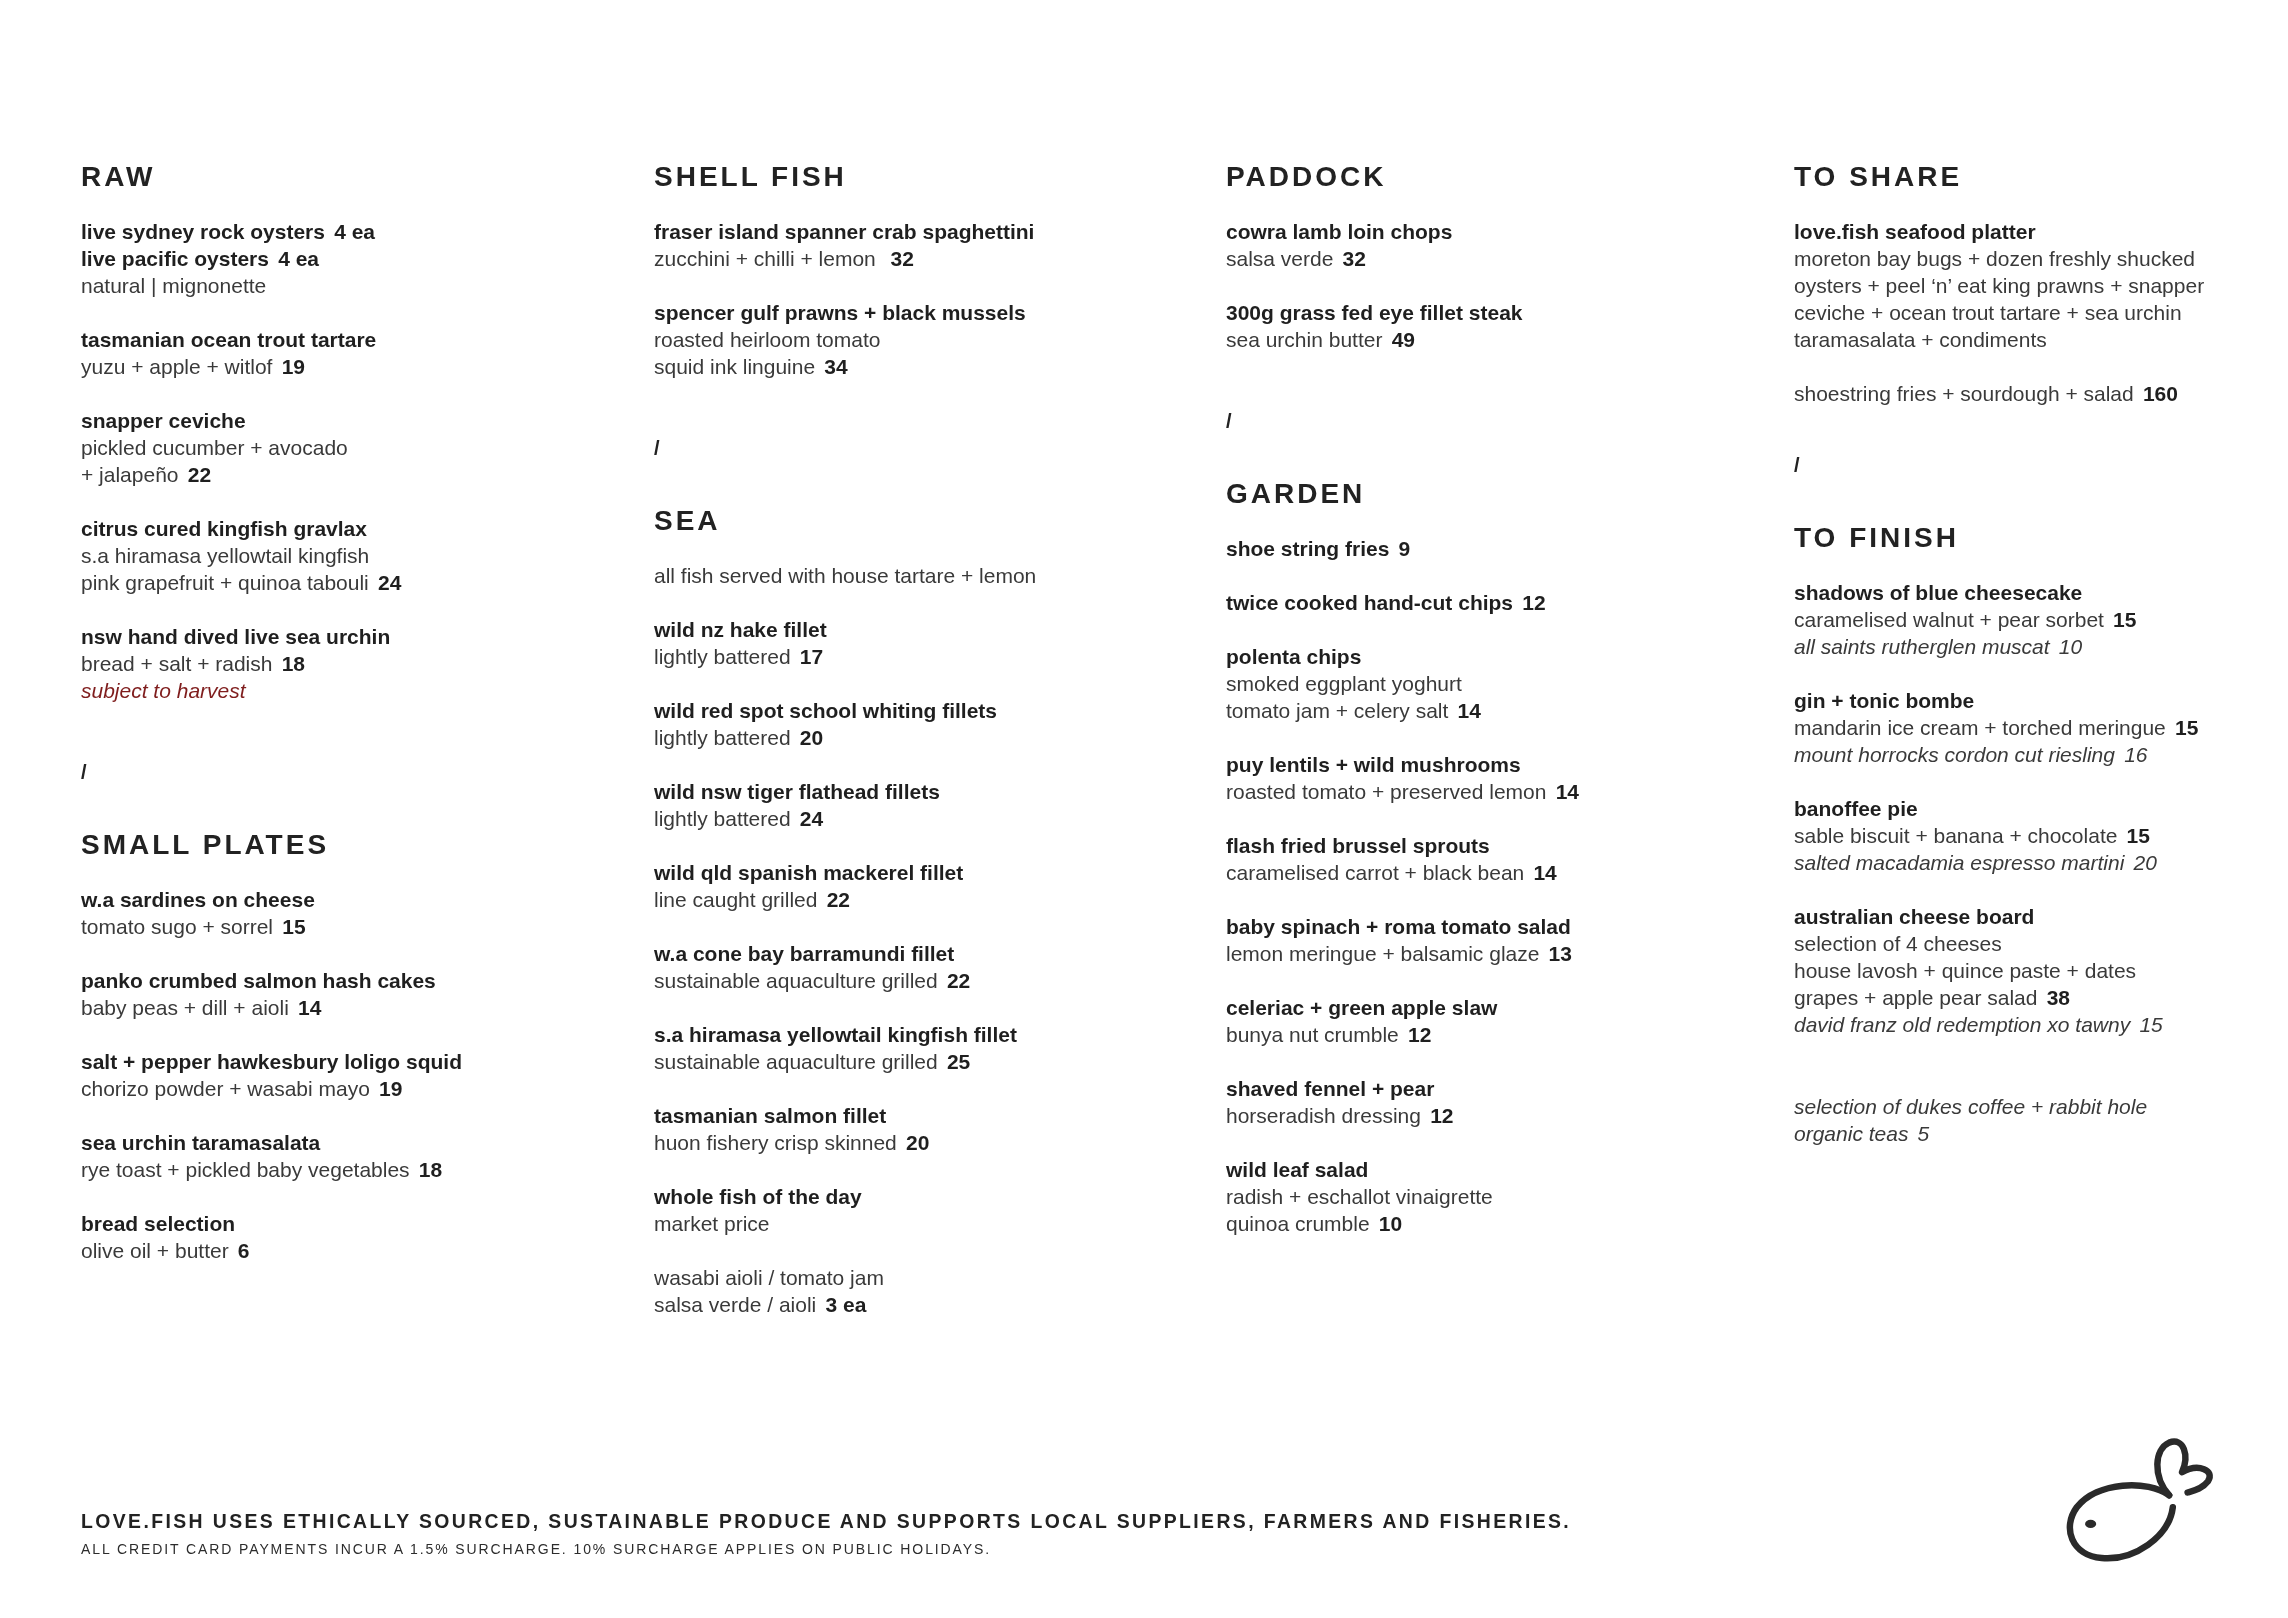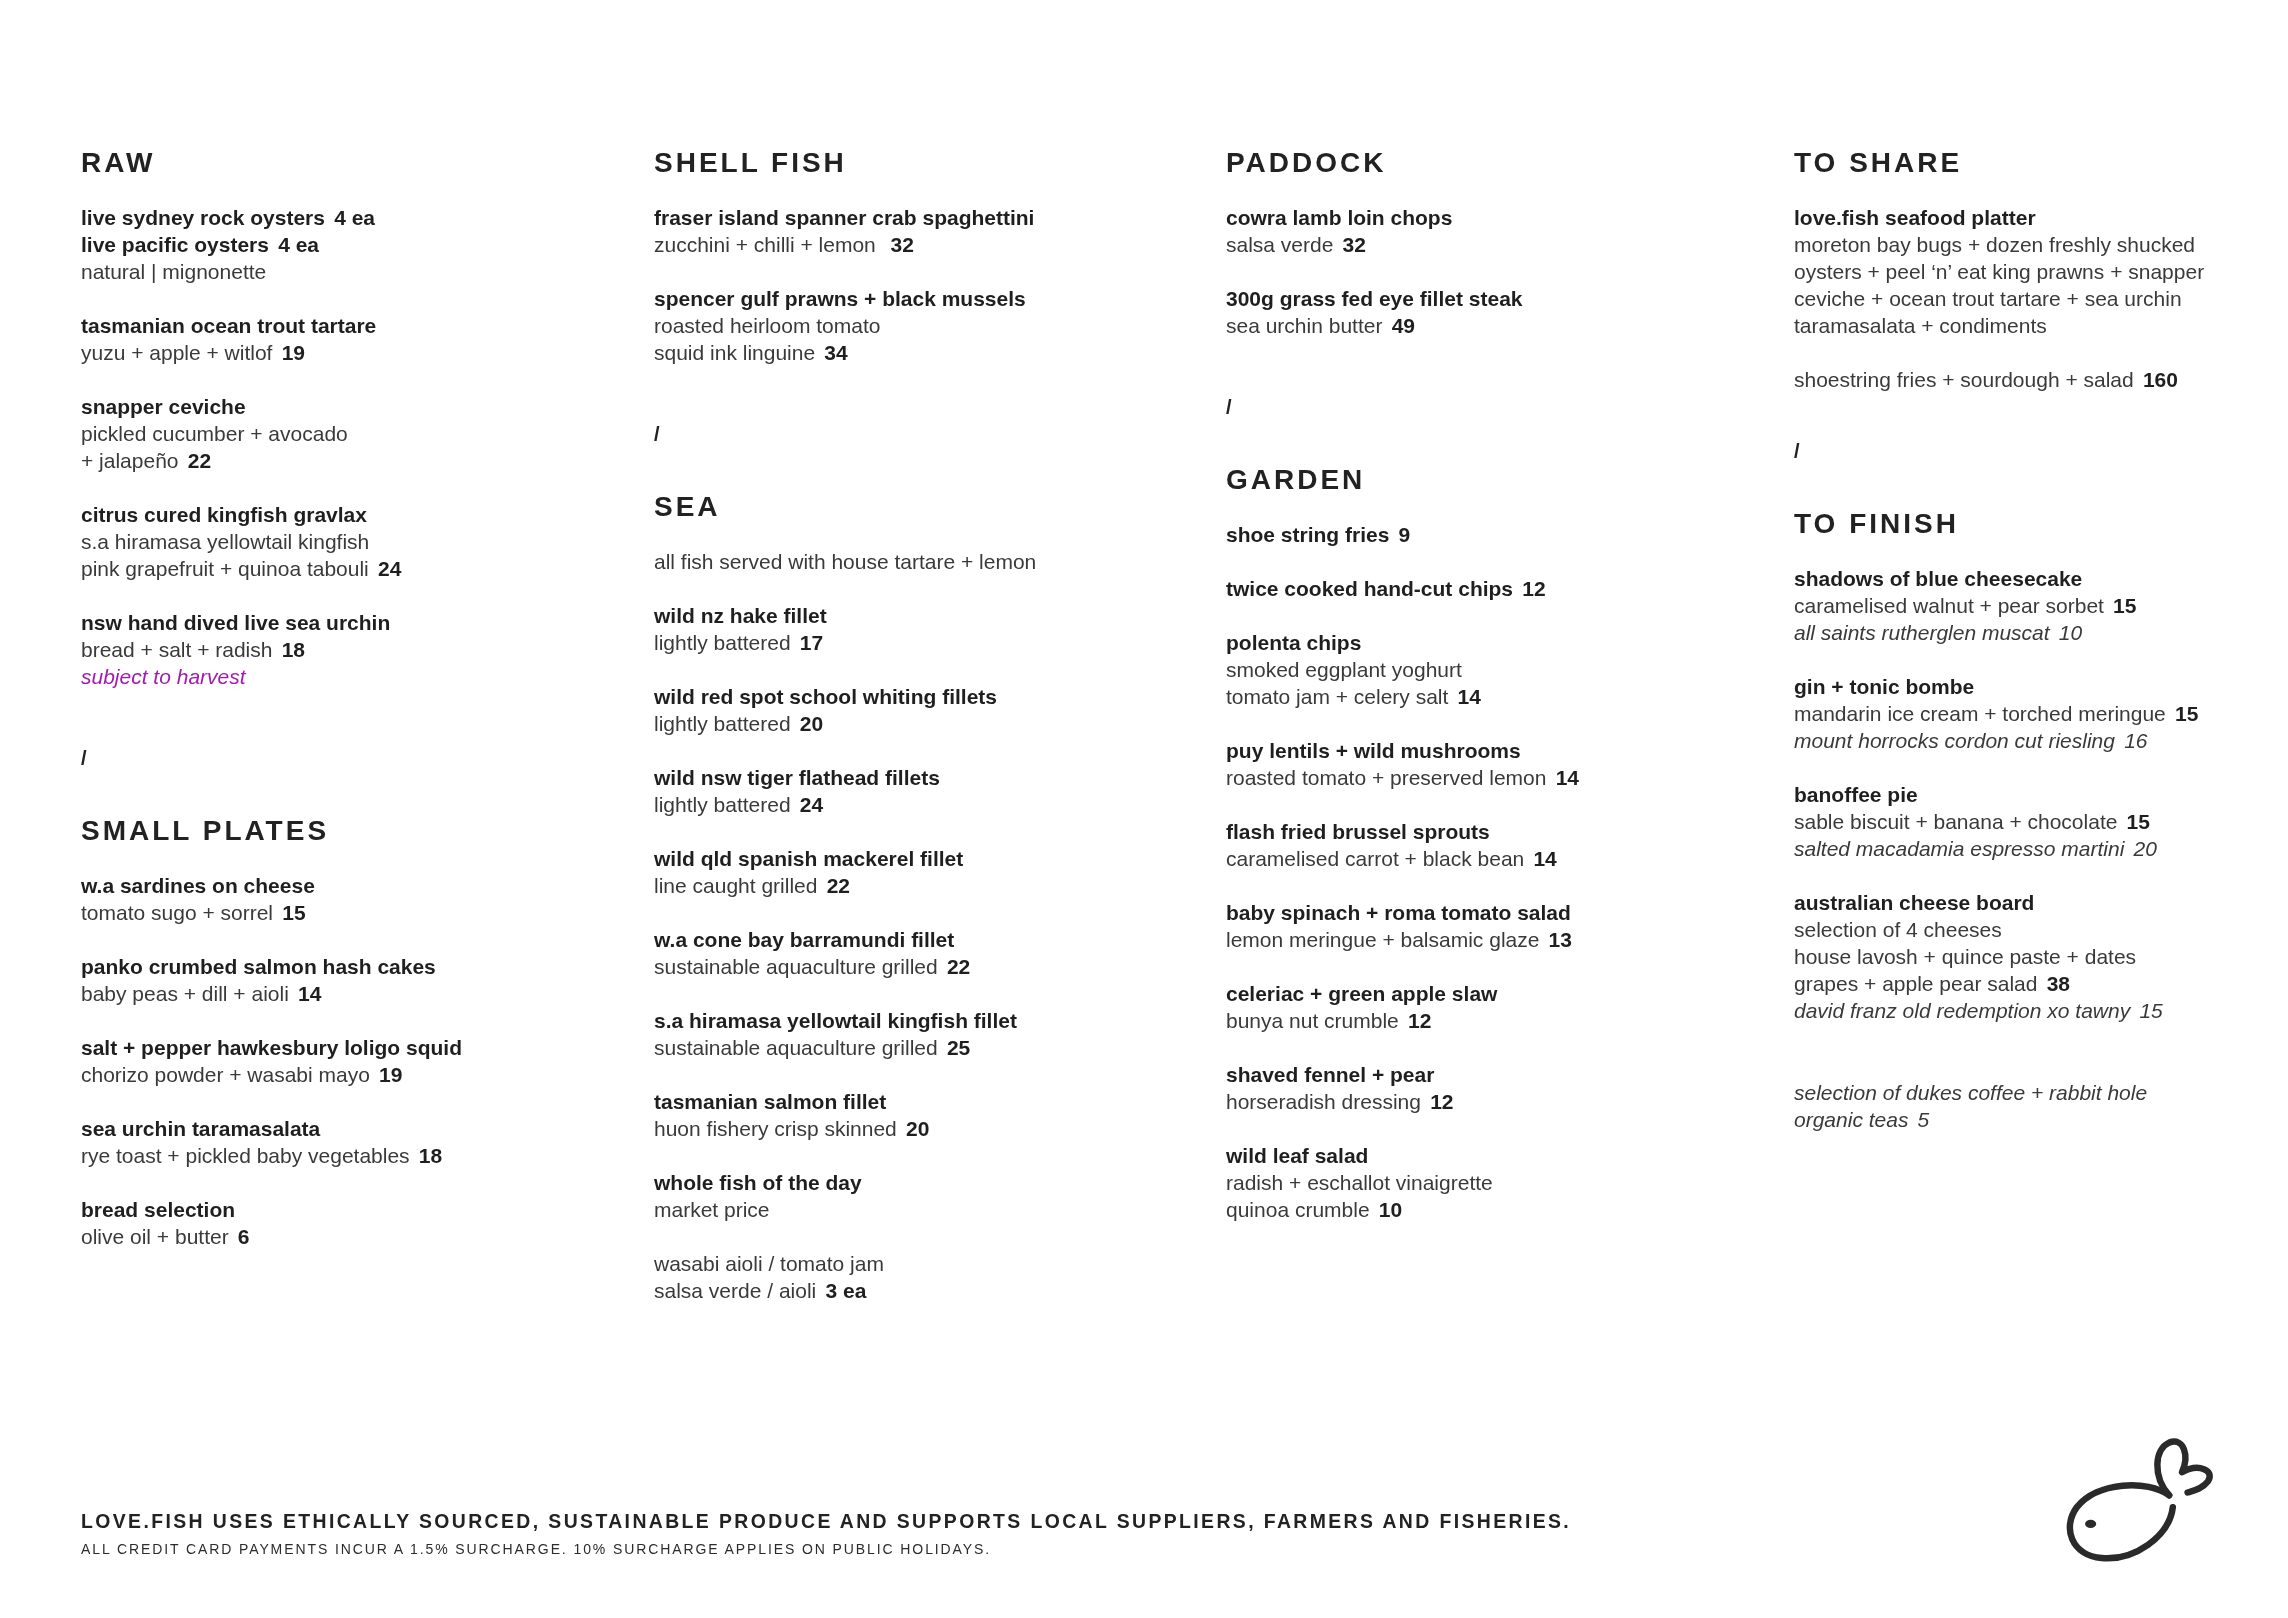--- a/index.html
+++ b/index.html
@@ -13,29 +13,29 @@
     font-size: 21px; line-height: 27px;
   }
   .col1 { left: 81px; width: 535px; }
   .col2 { left: 654px; width: 535px; }
   .col3 { left: 1226px; width: 535px; }
   .col4 { left: 1794px; width: 461px; }
 
   .section-title {
     font-size: 28px; line-height: 33px; height: 33px;
     font-weight: bold; letter-spacing: 3px; color: #222;
-    margin: 0 0 25px 0;
+    margin: 14px 0 25px 0;
   }
   .item { margin: 0 0 27px 0; }
   .item-name { font-weight: bold; color: #1f1f1f; display: block; white-space: nowrap; }
   .desc { display: block; color: #3a3a3a; white-space: nowrap; }
   .price { font-weight: bold; color: #1f1f1f; margin-left: 9.2px; }
   .pairing { display: block; font-style: italic; color: #3a3a3a; white-space: nowrap; }
   .pairing .pprice { margin-left: 9.2px; }
-  .note { display: block; font-style: italic; color: #a21caf; }
+  .note { display: block; font-style: italic; color: #7f1d1d; }
   .plain { display: block; color: #3a3a3a; white-space: nowrap; }
   .divider {
     font-weight: bold; font-size: 20px; line-height: 27px; height: 27px;
     margin: 27px 0 42px 0; color: #222;
   }
 
   .footer { position: absolute; left: 81px; }
   .footer-main {
     top: 1510px; font-size: 19.4px; font-weight: bold; letter-spacing: 2.4px;
     color: #222; white-space: nowrap; text-align: center;

